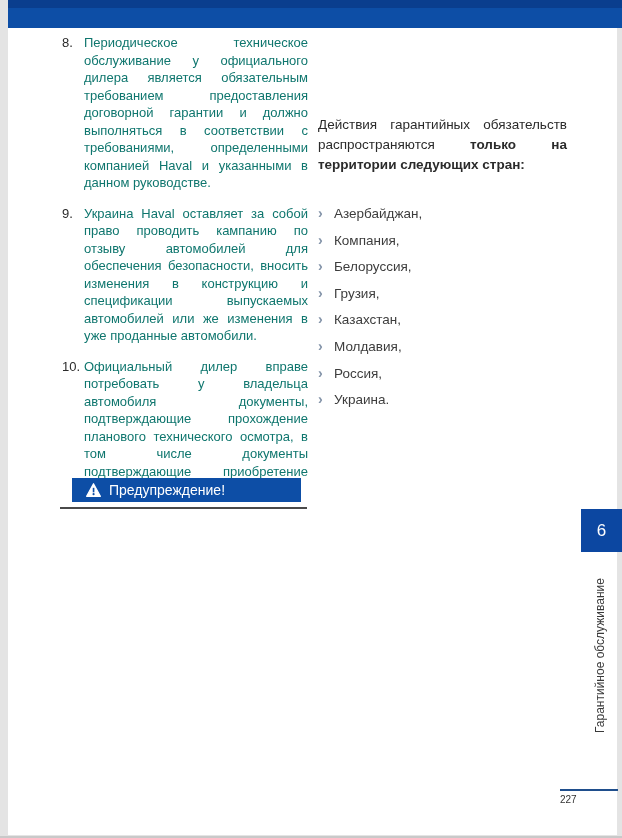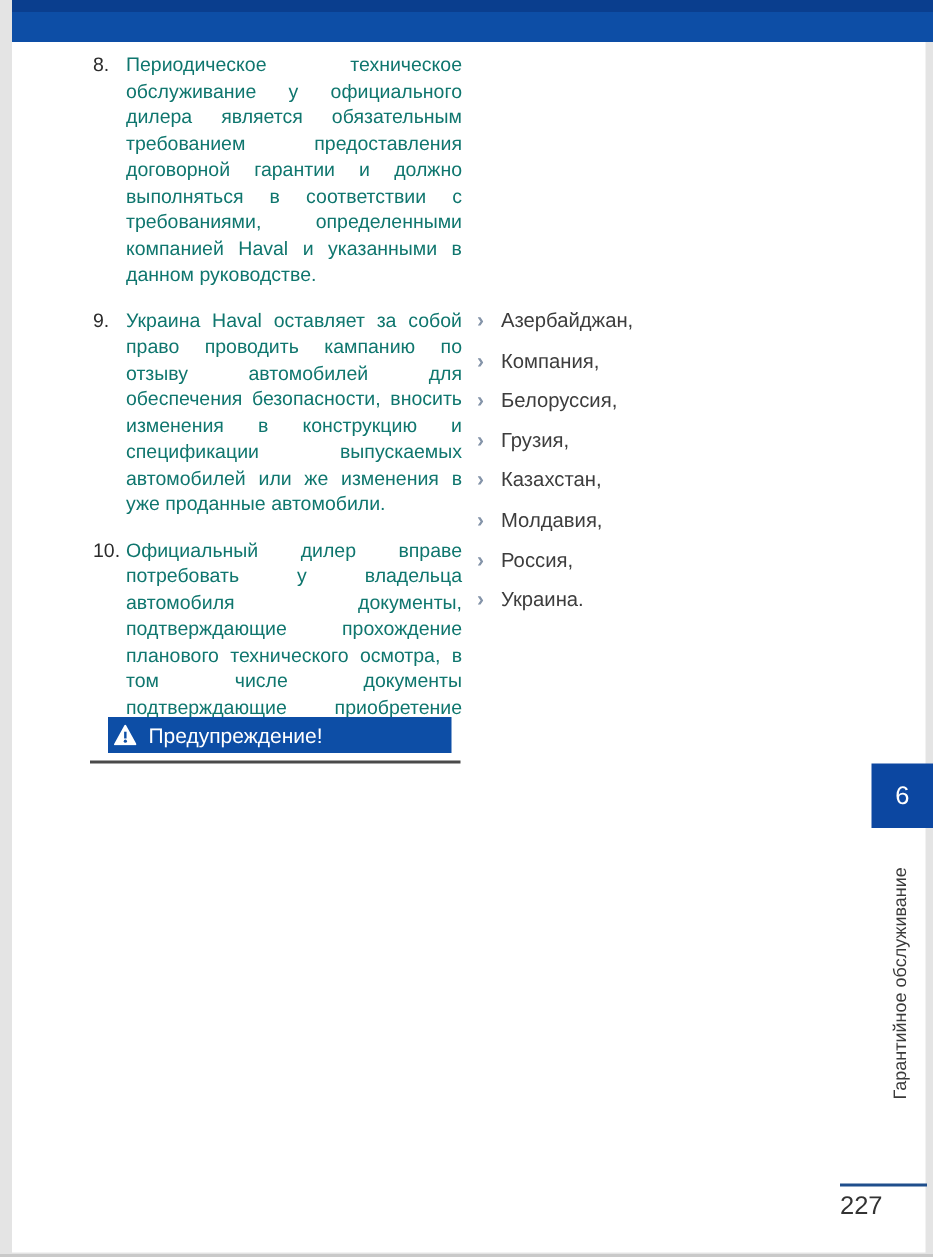--- a/index.html
+++ b/index.html
@@ -17,21 +17,21 @@
 
   
   .num-list{ position:absolute; left:62px; top:34px; width:246px; }
   .num-item{ display:flex; margin-bottom:13px; }
   .num-item .num{ flex:none; width:22px; font-size:13px; line-height:17.5px; color:#2b2b2b; }
   .num-item .body{ flex:1; font-size:13px; line-height:17.5px; color:#0f766e;
                    text-align:justify; hyphens:auto; -webkit-hyphens:auto; }
 
   .warning{ position:absolute; left:60px; top:478px; width:247px; }
   .warning-bar{ margin-left:12px; width:229px; height:24px; background:#0d4ea6;
-                display:flex; align-items:center; padding-left:4px; }
+                display:flex; align-items:center; padding-left:14px; }
   .warning-bar .wicon{ display:inline-flex; margin-right:8px; }
   .warning-bar .wtitle{ color:#ffffff; font-size:14px; }
   .warning-text{ margin-top:6px; font-size:13.5px; font-weight:bold; line-height:21.5px;
                  color:#1d1d1d; }
   .warning-rule{ margin-top:5px; width:247px; height:0; border-top:2px solid #4a4a4a; }
 
   
   .rcol-heading{ position:absolute; left:318px; top:35px; width:252px; }
   .rcol-heading .hline{ color:#1560ae; font-size:20px; line-height:27px; letter-spacing:.1px; }
 
@@ -49,21 +49,21 @@
   .chapter-tab{ position:absolute; left:581px; top:509px; width:41px; height:43px;
                 background:#0c47a1; display:flex; align-items:center; justify-content:center; }
   .chapter-tab .tnum{ color:#ffffff; font-size:17px; }
   .chapter-vlabel{ position:absolute; top:557px; right:15px; height:176px;
                    writing-mode:vertical-rl; transform:rotate(180deg);
                    font-size:12px; color:#3a3a3a; white-space:nowrap; }
 
   
   .pageno-rule{ position:absolute; left:560px; top:789px; width:58px; height:2px;
                 background:#1f4e8c; }
-  .pageno{ position:absolute; left:560px; top:794px; font-size:17px; color:#333333; }
+  .pageno{ position:absolute; left:560px; top:794px; font-size:10px; color:#333333; }
 </style>
 </head>
 <body>
 
 <div class="canvas">
 
   <div class="topbar"></div>
   <div class="page"></div>
   <div class="bottom-edge"></div>
 
@@ -95,20 +95,23 @@
     </div>
     <div class="warning-rule"></div>
   </div>
 
   <div class="rcol-heading">
       <div class="hline"></div>
       <div class="hline"></div>
       <div class="hline"></div>
     </div>
 
+  <p class="rcol-intro">
+    <span>Действия гарантийных обязательств распространяются </span><span class="b">только на территории следующих стран</span><span class="b">:</span>
+  </p>
 
   <div class="country-list">
       <div class="country">
       <span class="chev">›</span>
       <span class="cname">Азербайджан,</span>
     </div>
       <div class="country">
       <span class="chev">›</span>
       <span class="cname">Компания,</span>
     </div>

